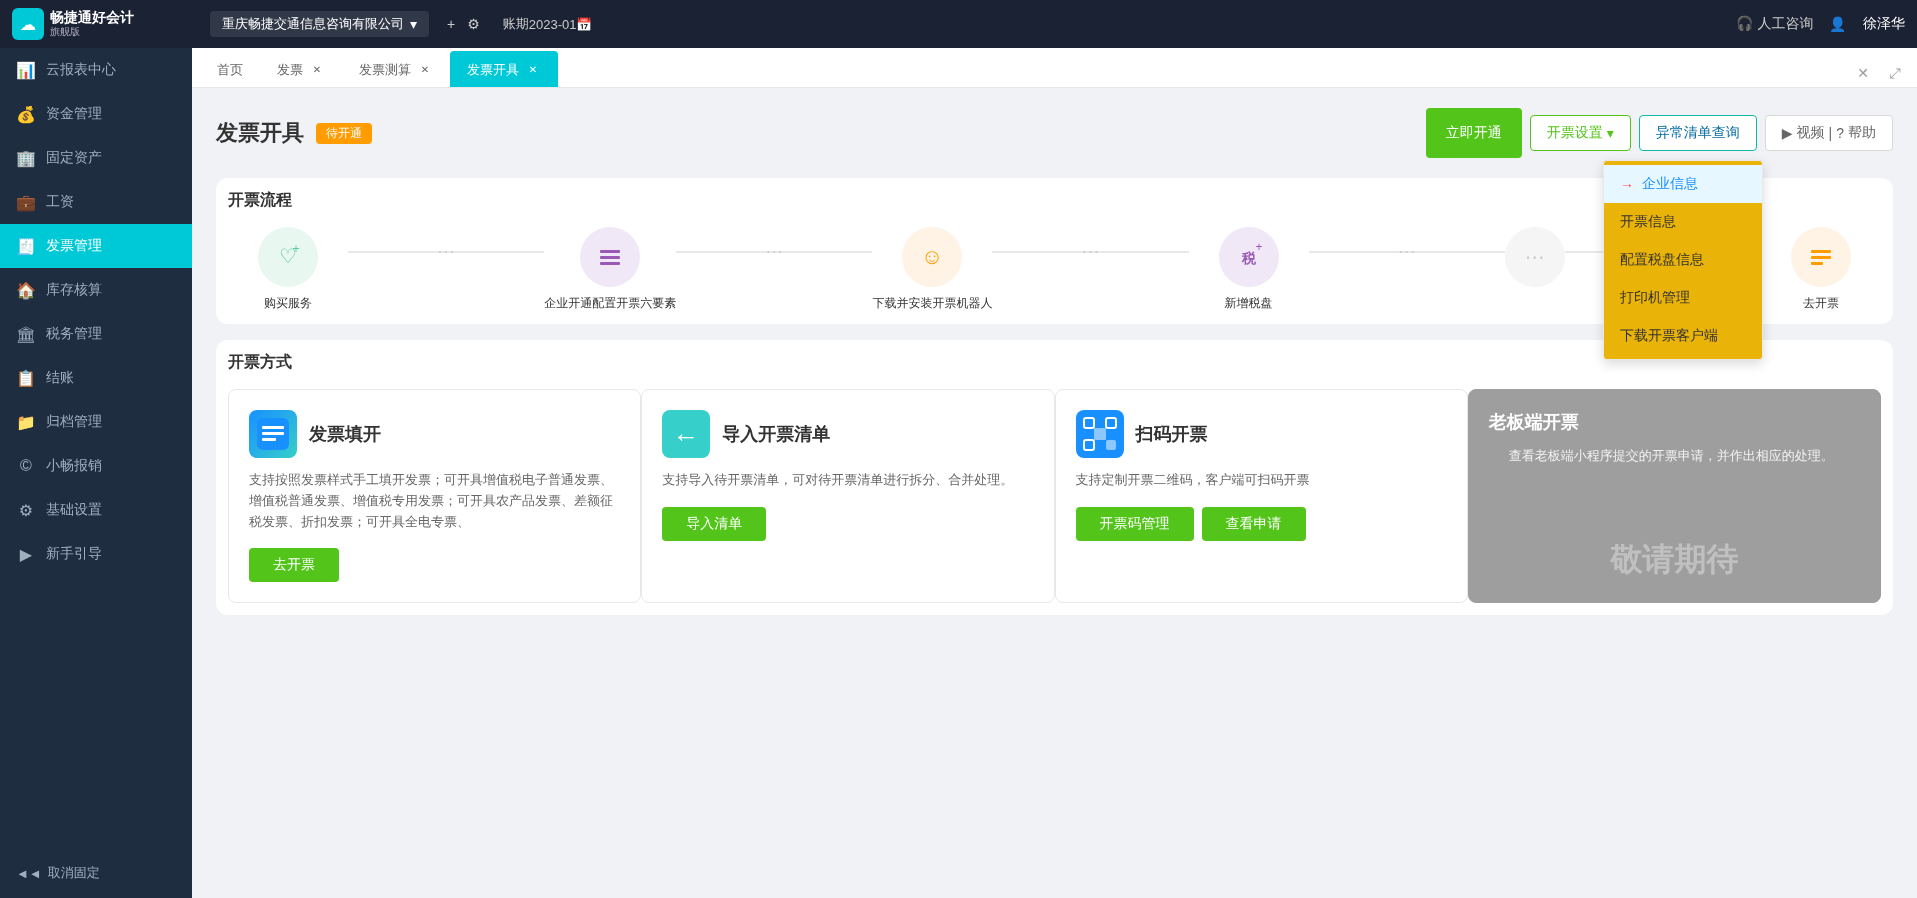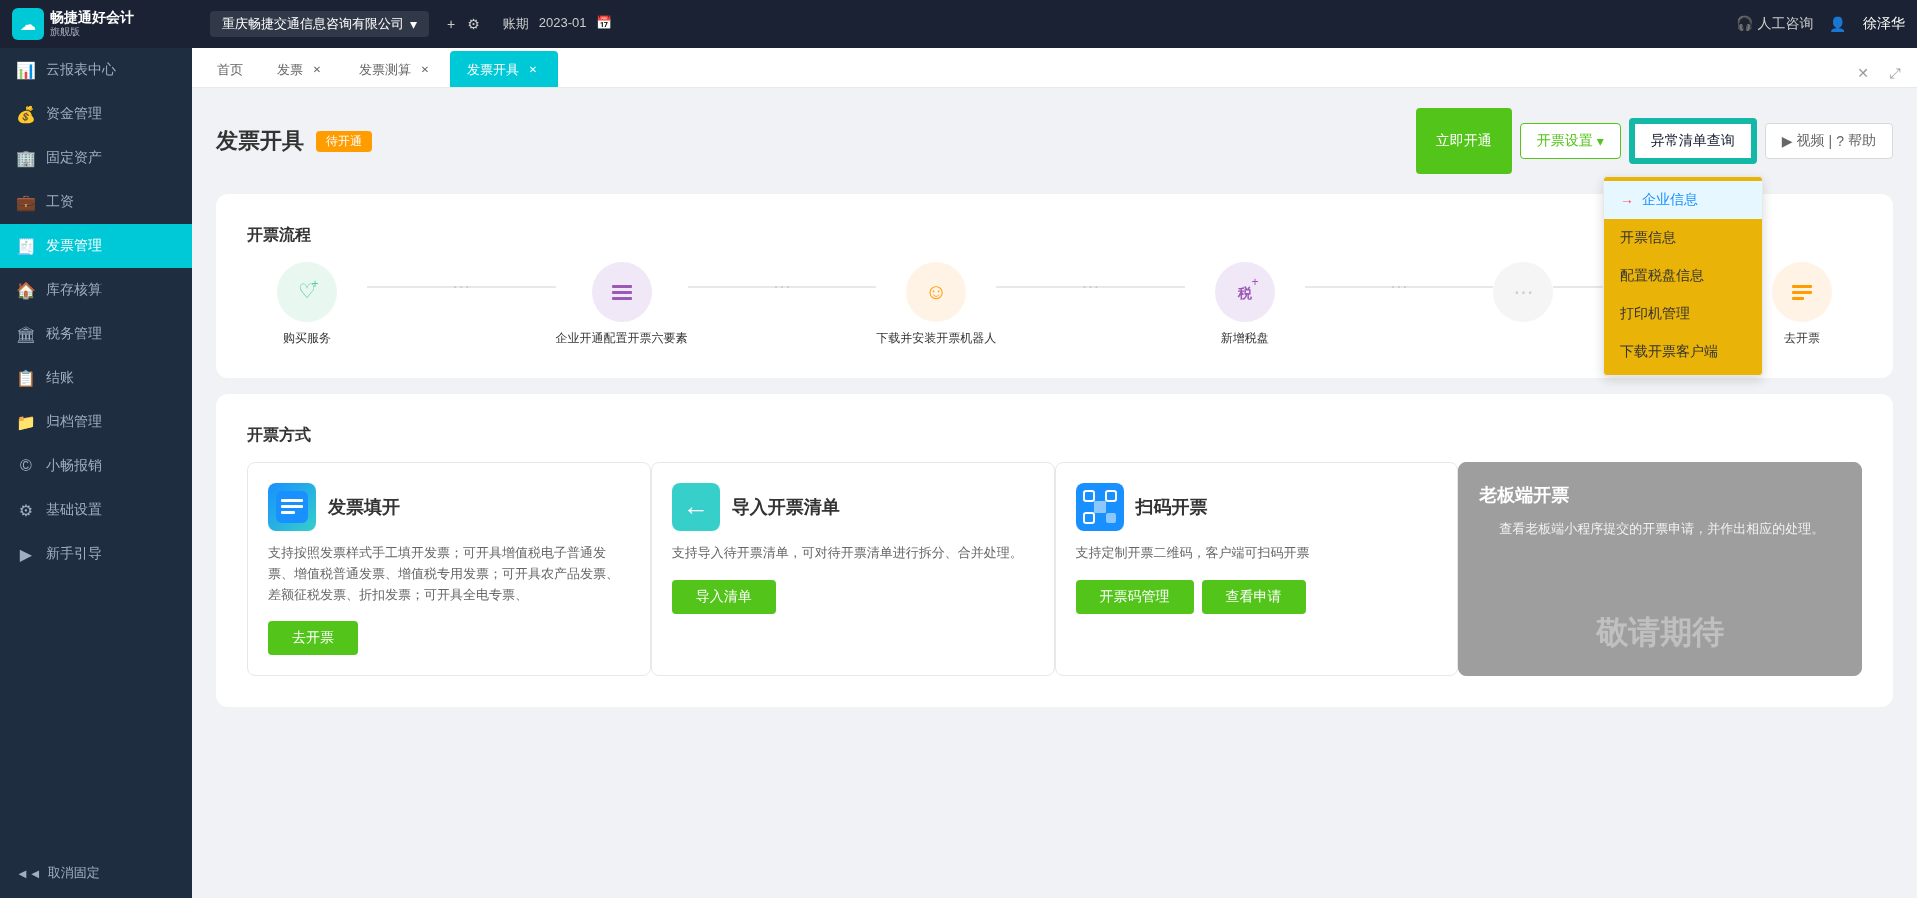--- a/index.html
+++ b/index.html
@@ -14,21 +14,21 @@
 
     
     .logo-area { display: flex; align-items: center; gap: 6px; width: 180px; }
     .logo-icon { width: 32px; height: 32px; background: #00c9d7; border-radius: 6px; display: flex; align-items: center; justify-content: center; color: white; font-size: 16px; }
     .logo-text { color: white; font-size: 14px; font-weight: bold; line-height: 1.2; }
     .logo-sub { color: #aab; font-size: 10px; }
     .company-selector { display: flex; align-items: center; gap: 6px; color: white; padding: 4px 12px; background: rgba(255,255,255,0.1); border-radius: 4px; cursor: pointer; margin-left: 8px; }
     .company-name { font-size: 13px; }
     .top-actions { display: flex; align-items: center; gap: 12px; color: #ccc; margin-left: 8px; }
     .top-actions span { cursor: pointer; }
-    .period-info { color: #ccc; font-size: 13px; display: flex; gap: 10px; padding-left: 13px; }
+    .period-info { color: #ccc; font-size: 13px; display: flex; align-items: center; gap: 0; padding-left: 13px; }
     .spacer { flex: 1; }
     .user-area { display: flex; align-items: center; gap: 16px; color: #ccc; }
     .user-area .user-name { color: white; }
 
     
     .tab-bar { height: 40px; background: #fff; display: flex; align-items: flex-end; padding: 0 8px; border-bottom: 1px solid #e8e8e8; flex-shrink: 0; }
     .tab { padding: 8px 16px; cursor: pointer; font-size: 13px; color: #666; border-radius: 4px 4px 0 0; display: flex; align-items: center; gap: 6px; height: 36px; border: 1px solid transparent; border-bottom: none; justify-content: flex-end; }
     .tab.active { background: #00c9d7; color: white; border-color: #00c9d7; }
     .tab .close-btn { width: 16px; height: 16px; border-radius: 50%; display: flex; align-items: center; justify-content: center; font-size: 10px; cursor: pointer; }
     .tab-actions { display: flex; align-items: center; gap: 4px; margin-left: auto; }
@@ -41,33 +41,33 @@
     .sidebar-item .icon { width: 20px; height: 20px; display: flex; align-items: center; justify-content: center; flex-shrink: 0; font-size: 16px; }
     .sidebar-bottom { padding: 8px 16px 16px; color: #a0aec0; cursor: pointer; font-size: 13px; display: flex; align-items: center; gap: 6px; }
 
     
     .page-content { flex: 1; padding: 20px 24px; overflow-y: auto; position: relative; }
     .page-header { display: flex; align-items: center; justify-content: space-between; margin-bottom: 20px; }
     .page-title-area { display: flex; align-items: center; gap: 12px; }
     .page-title { font-size: 22px; font-weight: bold; color: #333; }
     .status-badge { background: #ff9c00; color: white; padding: 2px 10px; border-radius: 4px; font-size: 12px; }
     .header-actions { display: flex; align-items: center; gap: 8px; position: relative; }
-    .btn-primary { background: #52c41a; color: white; border: none; padding: 24px 20px; border-radius: 4px; cursor: pointer; font-size: 14px; }
+    .btn-primary { background: #52c41a; color: white; border: none; padding: 16px 20px; border-radius: 4px; cursor: pointer; font-size: 14px; }
     .btn-outline { background: white; color: #52c41a; border: 1px solid #52c41a; padding: 8px 16px; border-radius: 4px; cursor: pointer; font-size: 14px; display: flex; align-items: center; gap: 4px; }
-    .btn-outline-yellow { background: white; color: #0f172a; border: 6px solid #14b8a6; padding: 8px 16px; border-radius: 4px; cursor: pointer; font-size: 14px; }
+    .btn-outline-yellow { background: white; color: #0369a1; border: 1px solid #14b8a6; padding: 8px 16px; border-radius: 4px; cursor: pointer; font-size: 14px; }
     .btn-help { background: white; color: #666; border: 1px solid #d9d9d9; padding: 8px 16px; border-radius: 4px; cursor: pointer; font-size: 14px; display: flex; align-items: center; gap: 4px; }
 
     
     .dropdown-menu { position: absolute; top: 100%; right: 130px; background: #eab308; border: 1px solid #e8e8e8; border-radius: 4px; box-shadow: 0 4px 12px rgba(0,0,0,0.15); z-index: 100; width: 160px; padding: 4px 0; margin-top: 2px; }
     .dropdown-item { padding: 10px 16px; cursor: pointer; color: #333; font-size: 14px; }
     .dropdown-item.active { background: #e6f7ff; color: #1890ff; }
 
     
     .section-title { font-size: 16px; font-weight: bold; color: #333; margin-bottom: 16px; }
-    .section { background: white; border-radius: 12px; padding: 31px; margin-bottom: 16px; }
+    .section { background: white; border-radius: 12px; padding: 12px; margin-bottom: 16px; }
 
     
     .process-flow { display: flex; align-items: center; gap: 0; }
     .process-step { display: flex; flex-direction: column; align-items: center; gap: 8px; min-width: 120px; }
     .process-icon { width: 60px; height: 60px; border-radius: 50%; display: flex; align-items: center; justify-content: center; font-size: 24px; }
     .process-label { font-size: 12px; color: #333; text-align: center; }
     .process-line { flex: 1; height: 2px; background: #e8e8e8; position: relative; top: -18px; min-width: 30px; }
 
     
     .method-cards { display: flex; }

